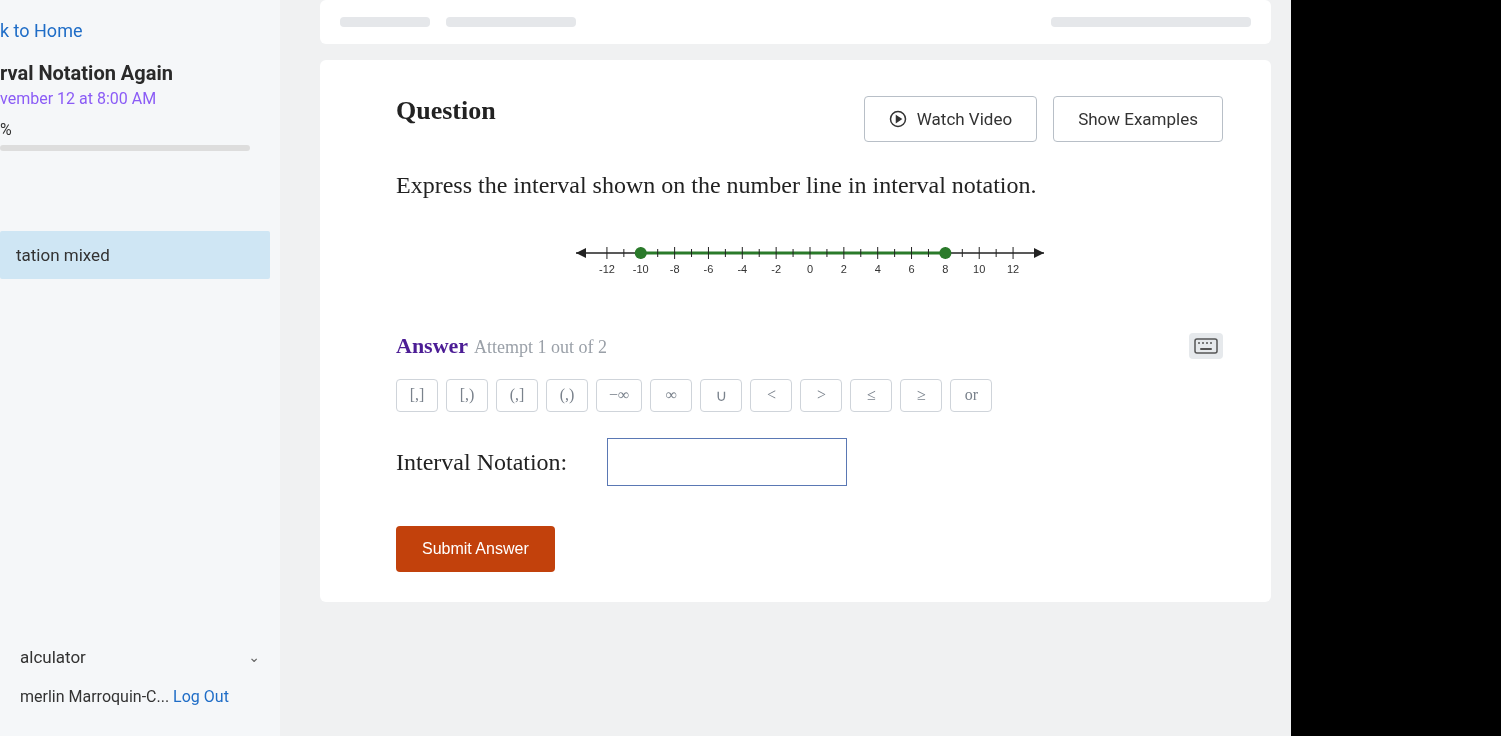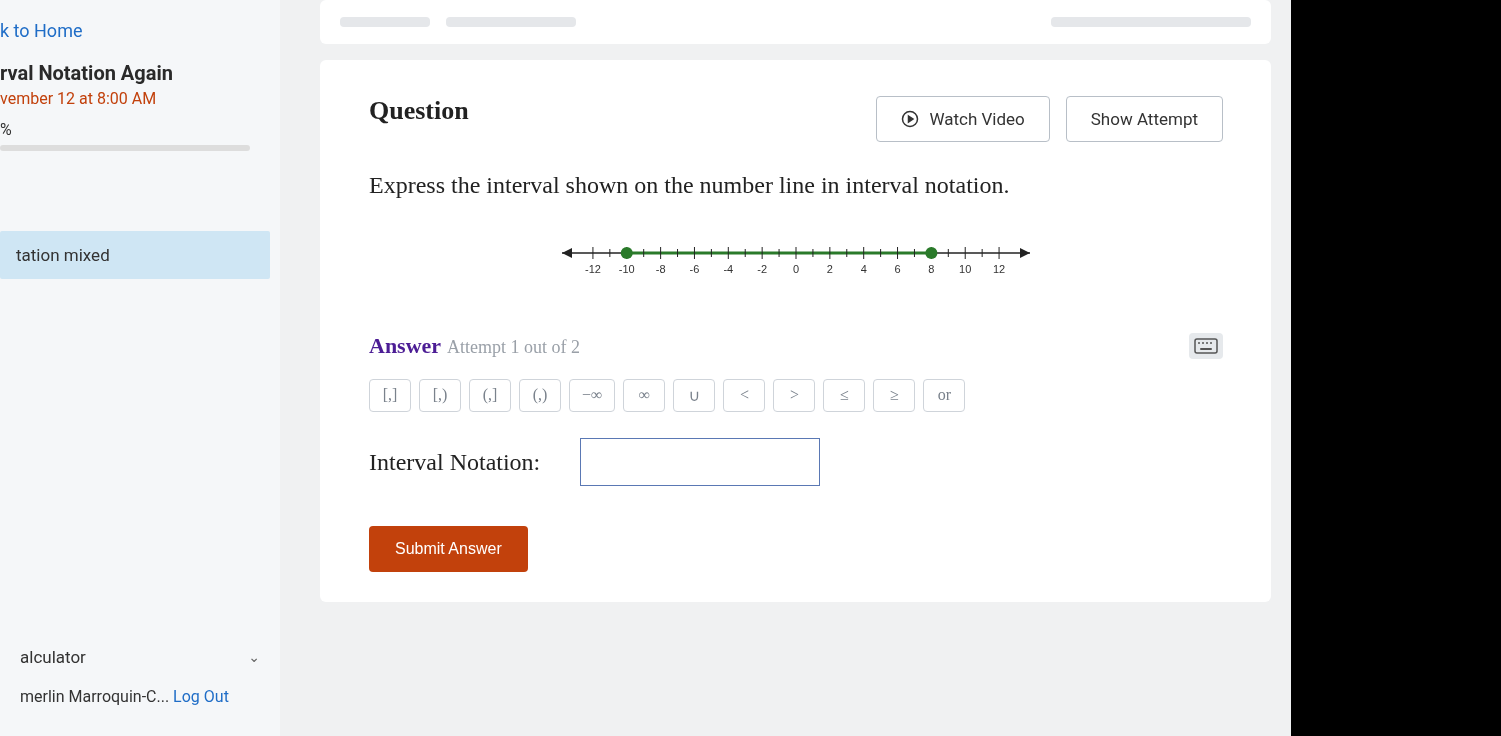--- a/index.html
+++ b/index.html
@@ -26,21 +26,21 @@
       cursor: pointer;
     }
     .assignment-title {
       font-weight: 700;
       font-size: 20px;
       color: #2a2a2a;
       margin-bottom: 4px;
     }
     .assignment-date {
       font-size: 16px;
-      color: #c2410c;
+      color: #8b5cf6;
       margin-bottom: 12px;
     }
     .progress-label { font-size: 16px; color: #333; margin-bottom: 6px; }
     .progress-bar {
       width: 250px;
       height: 6px;
       background: #ddd;
       border-radius: 3px;
       margin-bottom: 80px;
     }
@@ -85,21 +85,21 @@
       margin: 0 0 16px 0;
       display:flex;
       align-items:center;
       padding: 0 20px;
       gap: 16px;
     }
     .ph-seg { height: 10px; background: #e5e7ea; border-radius: 4px; }
     .card {
       background: #fff;
       border-radius: 6px;
-      padding: 36px 48px 30px 49px;
+      padding: 36px 48px 30px 76px;
     }
     .q-header {
       display: flex;
       justify-content: space-between;
       align-items: flex-start;
       margin-bottom: 30px;
     }
     .q-title {
       font-family: Georgia, serif;
       font-size: 26px;
@@ -245,21 +245,21 @@
       <div class="q-title">Question</div>
       <div class="q-actions">
         <div class="btn-outline">
           <svg class="play-icon-svg" viewBox="0 0 24 24" fill="none" stroke="#333" stroke-width="2">
             <circle cx="12" cy="12" r="10"></circle>
             <polygon points="10,8 16,12 10,16" fill="#333"></polygon>
           </svg>
           <span>Watch Video</span>
         </div>
         <div class="btn-outline">
-          <span>Show Attempt</span>
+          <span>Show Examples</span>
         </div>
       </div>
     </div>
     <div class="q-text">Express the interval shown on the number line in interval notation.</div>
     <div class="numberline-wrap">
       <svg class="numberline" viewBox="0 0 500 60">
           <line x1="16" y1="20" x2="484" y2="20" stroke="#222" stroke-width="1.6"></line>
           <polygon points="16,20 26,15 26,25" fill="#222"></polygon>
           <polygon points="484,20 474,15 474,25" fill="#222"></polygon>
           <line x1="80.76923076923077" y1="20" x2="385.3846153846154" y2="20" stroke="#2a7a2a" stroke-width="3"></line>

